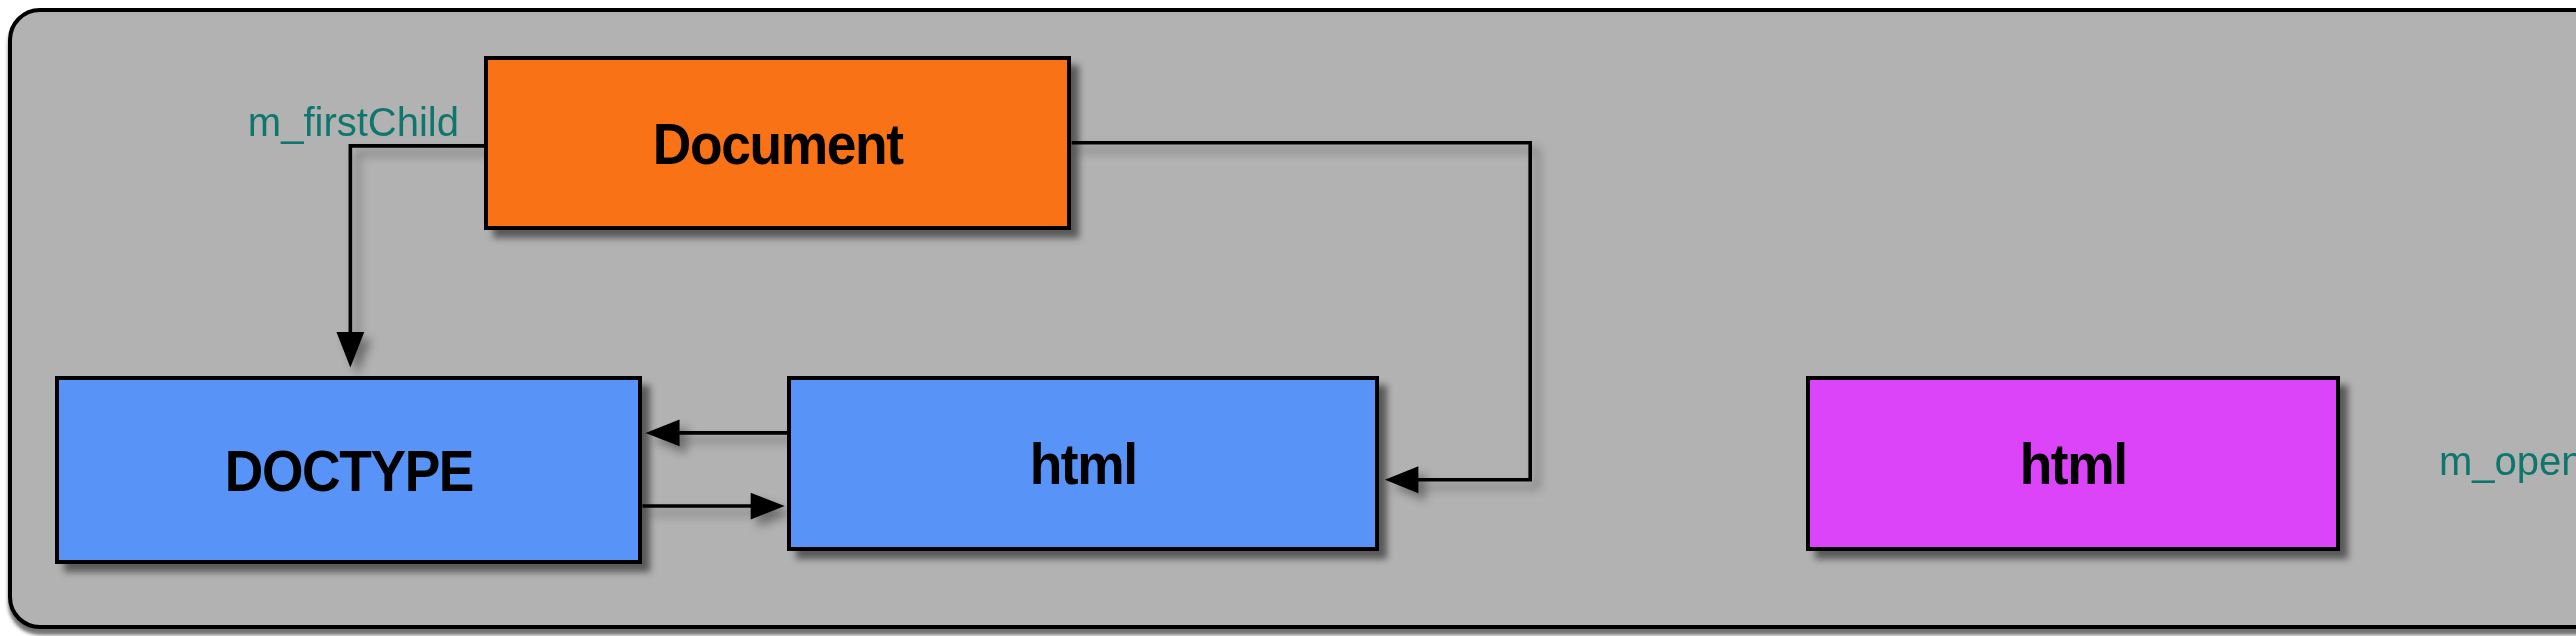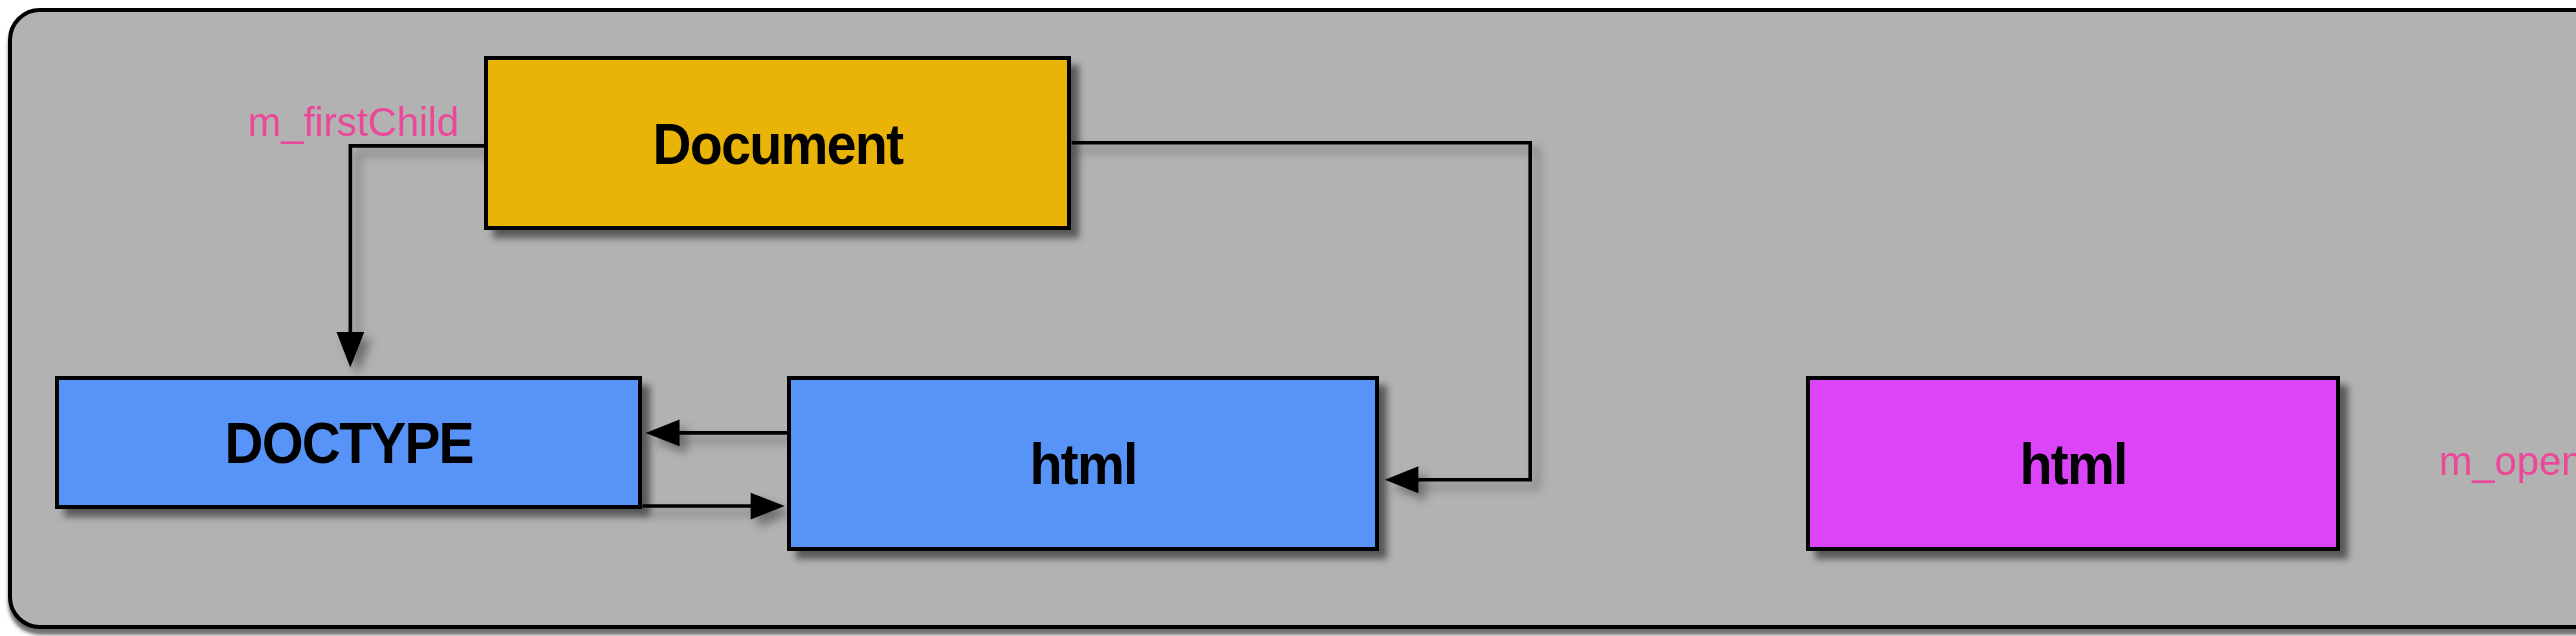--- a/index.html
+++ b/index.html
@@ -39,28 +39,28 @@
     display:flex;align-items:center;justify-content:center;
   }
   .node-label{
     font-weight:700;
     font-size:58px;
     letter-spacing:-1.5px;
     color:#000;
     transform:scaleX(0.92);
   }
   #node-document{left:484px;top:56px;width:587px;height:174px;}
-  #node-doctype{left:55px;top:376px;width:587px;height:133px;}
+  #node-doctype{left:55px;top:376px;width:587px;height:188px;}
   #node-html-tree{left:787px;top:376px;width:592px;height:175px;}
   #node-html-open{left:1806px;top:376px;width:534px;height:175px;}
   .edge-label{
     position:absolute;
     font-size:40px;
     line-height:1;
-    color:#ec4899;
+    color:#0f766e;
     white-space:nowrap;
   }
   #label-first-child{right:2385px;top:102px;text-align:right;}
   #label-last-child{left:1088px;top:83px;}
   #label-open-elements{left:2439px;top:441px;}
 </style>
 </head>
 <body>
 
 <div class="page">
@@ -83,21 +83,21 @@
       <line x1="1528" y1="840" x2="1318" y2="840"></line>
       <polygon points="1253,840 1319,814 1319,866"></polygon>
     </g>
 
     <g class="connector">
       <line x1="1247" y1="982" x2="1458" y2="982"></line>
       <polygon points="1523,982 1457,956 1457,1008"></polygon>
     </g>
   </svg>
 
-  <div class="node" id="node-document" style="background-color: #eab308;">
+  <div class="node" id="node-document" style="background-color: #f97316;">
     <span class="node-label">Document</span>
   </div>
 
   <div class="node" id="node-doctype" style="background-color: rgb(88, 147, 248);">
     <span class="node-label">DOCTYPE</span>
   </div>
 
   <div class="node" id="node-html-tree" style="background-color: rgb(88, 147, 248);">
     <span class="node-label">html</span>
   </div>

